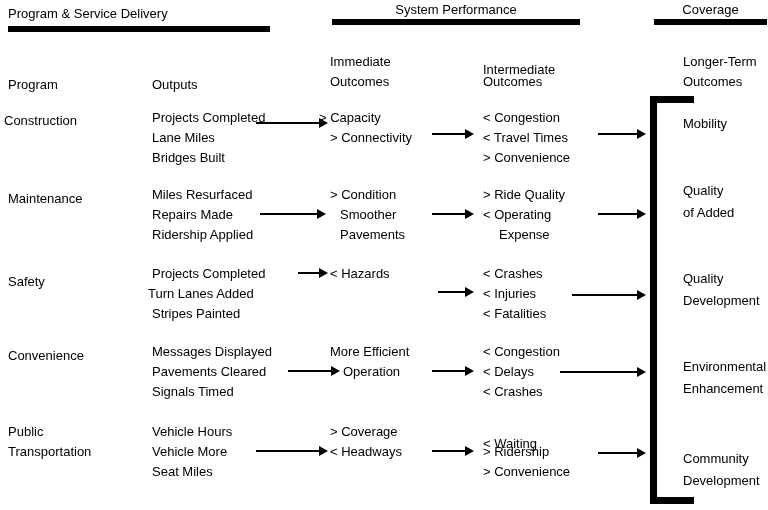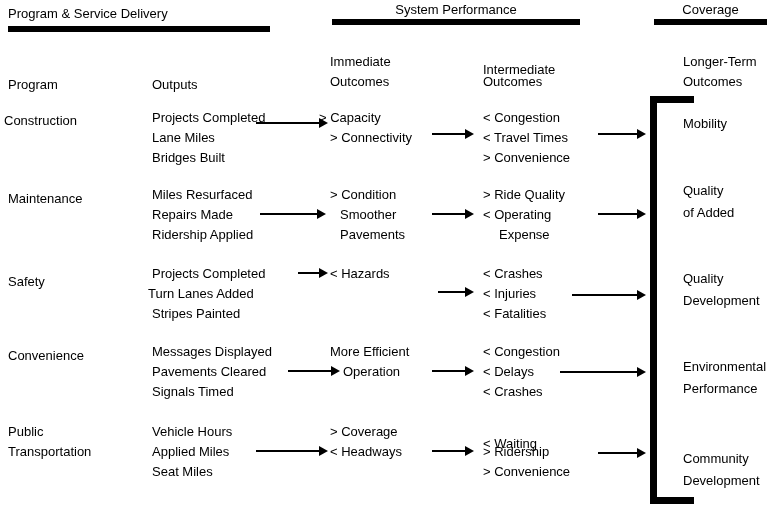--- a/index.html
+++ b/index.html
@@ -104,26 +104,26 @@
   <div class="t" style="left:152px; top:384px">Signals Timed</div>
   <div class="arrow" style="left:288px; top:370px; width:44px"></div>
   <div class="t" style="left:330px; top:344px">More Efficient</div>
   <div class="t" style="left:343px; top:364px">Operation</div>
   <div class="arrow" style="left:432px; top:370px; width:34px"></div>
   <div class="t" style="left:483px; top:344px">&lt; Congestion</div>
   <div class="t" style="left:483px; top:364px">&lt; Delays</div>
   <div class="t" style="left:483px; top:384px">&lt; Crashes</div>
   <div class="arrow" style="left:560px; top:371px; width:78px"></div>
   <div class="t" style="left:683px; top:359px">Environmental</div>
-  <div class="t" style="left:683px; top:381px">Performance</div>
+  <div class="t" style="left:683px; top:381px">Enhancement</div>
 
   <div class="t" style="left:8px; top:424px">Public</div>
   <div class="t" style="left:8px; top:444px">Transportation</div>
   <div class="t" style="left:152px; top:424px">Vehicle Hours</div>
-  <div class="t" style="left:152px; top:444px">Applied Miles</div>
+  <div class="t" style="left:152px; top:444px">Vehicle More</div>
   <div class="t" style="left:152px; top:464px">Seat Miles</div>
   <div class="arrow" style="left:256px; top:450px; width:64px"></div>
   <div class="t" style="left:330px; top:424px">&gt; Coverage</div>
   <div class="t" style="left:330px; top:444px">&lt; Headways</div>
   <div class="arrow" style="left:432px; top:450px; width:34px"></div>
   <div class="t" style="left:483px; top:436px">&lt; Waiting</div>
   <div class="t" style="left:483px; top:444px">&gt; Ridership</div>
   <div class="t" style="left:483px; top:464px">&gt; Convenience</div>
   <div class="arrow" style="left:598px; top:452px; width:40px"></div>
   <div class="t" style="left:683px; top:451px">Community</div>

